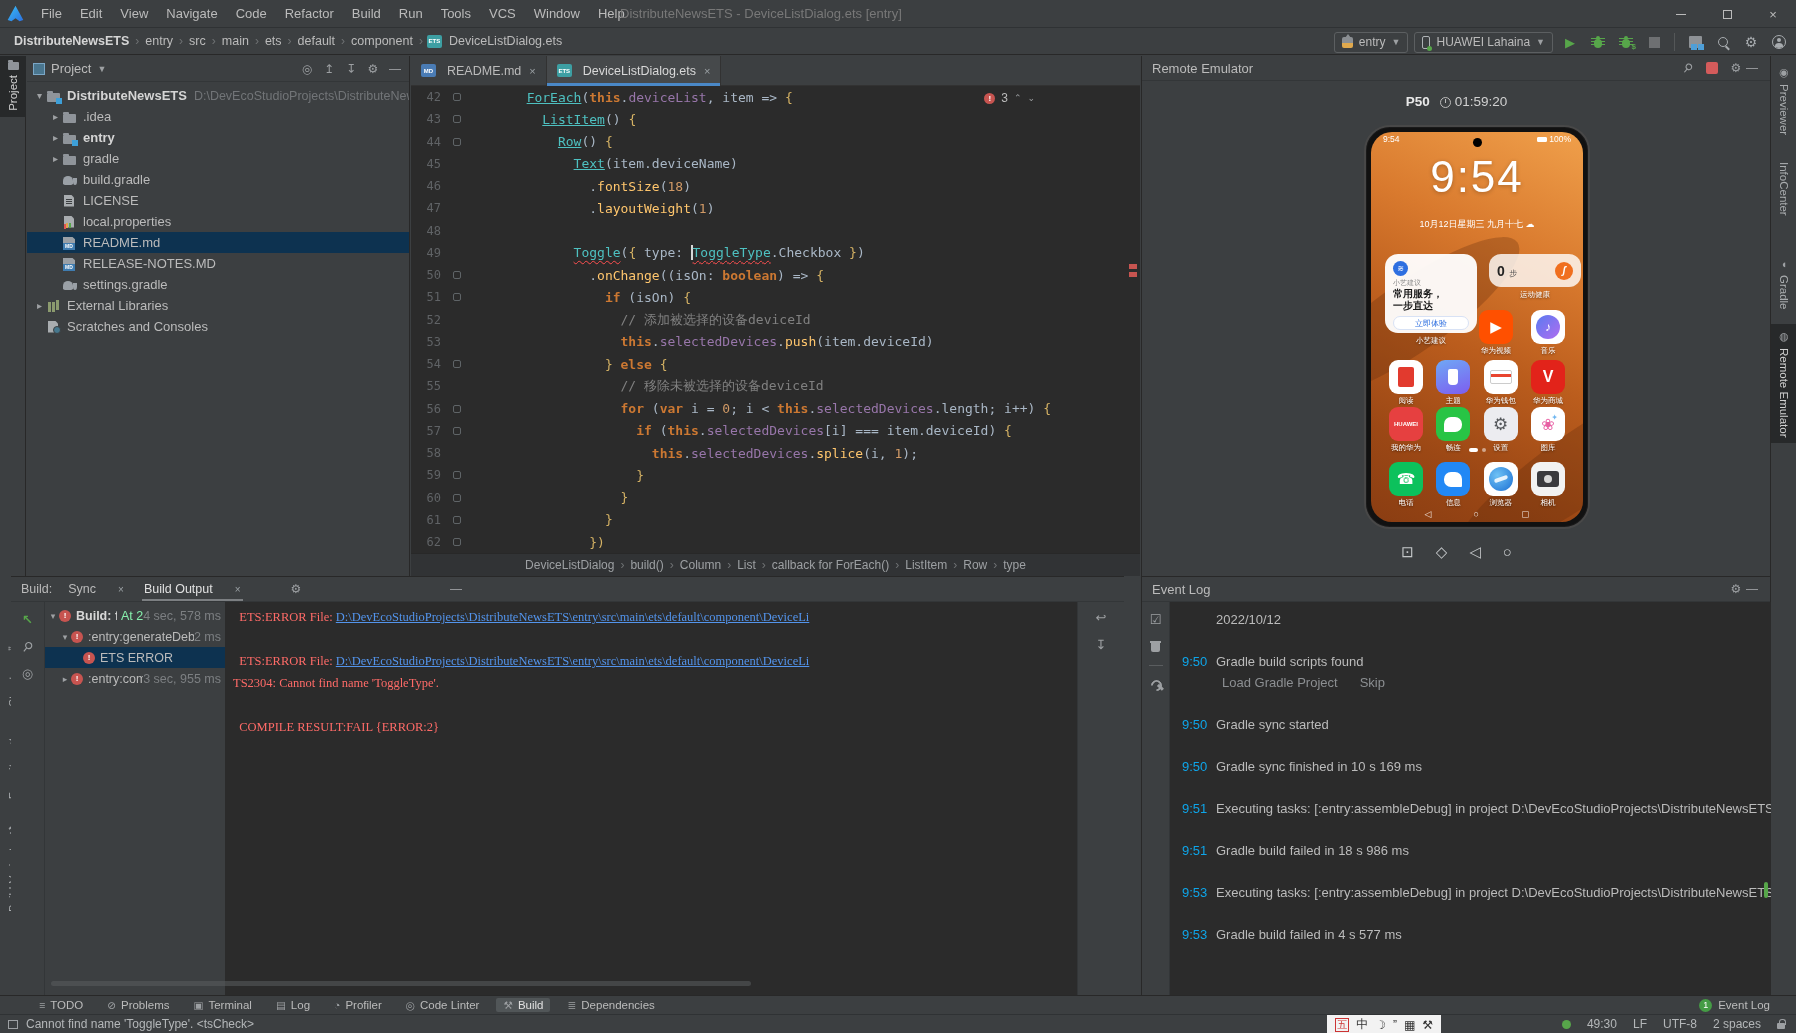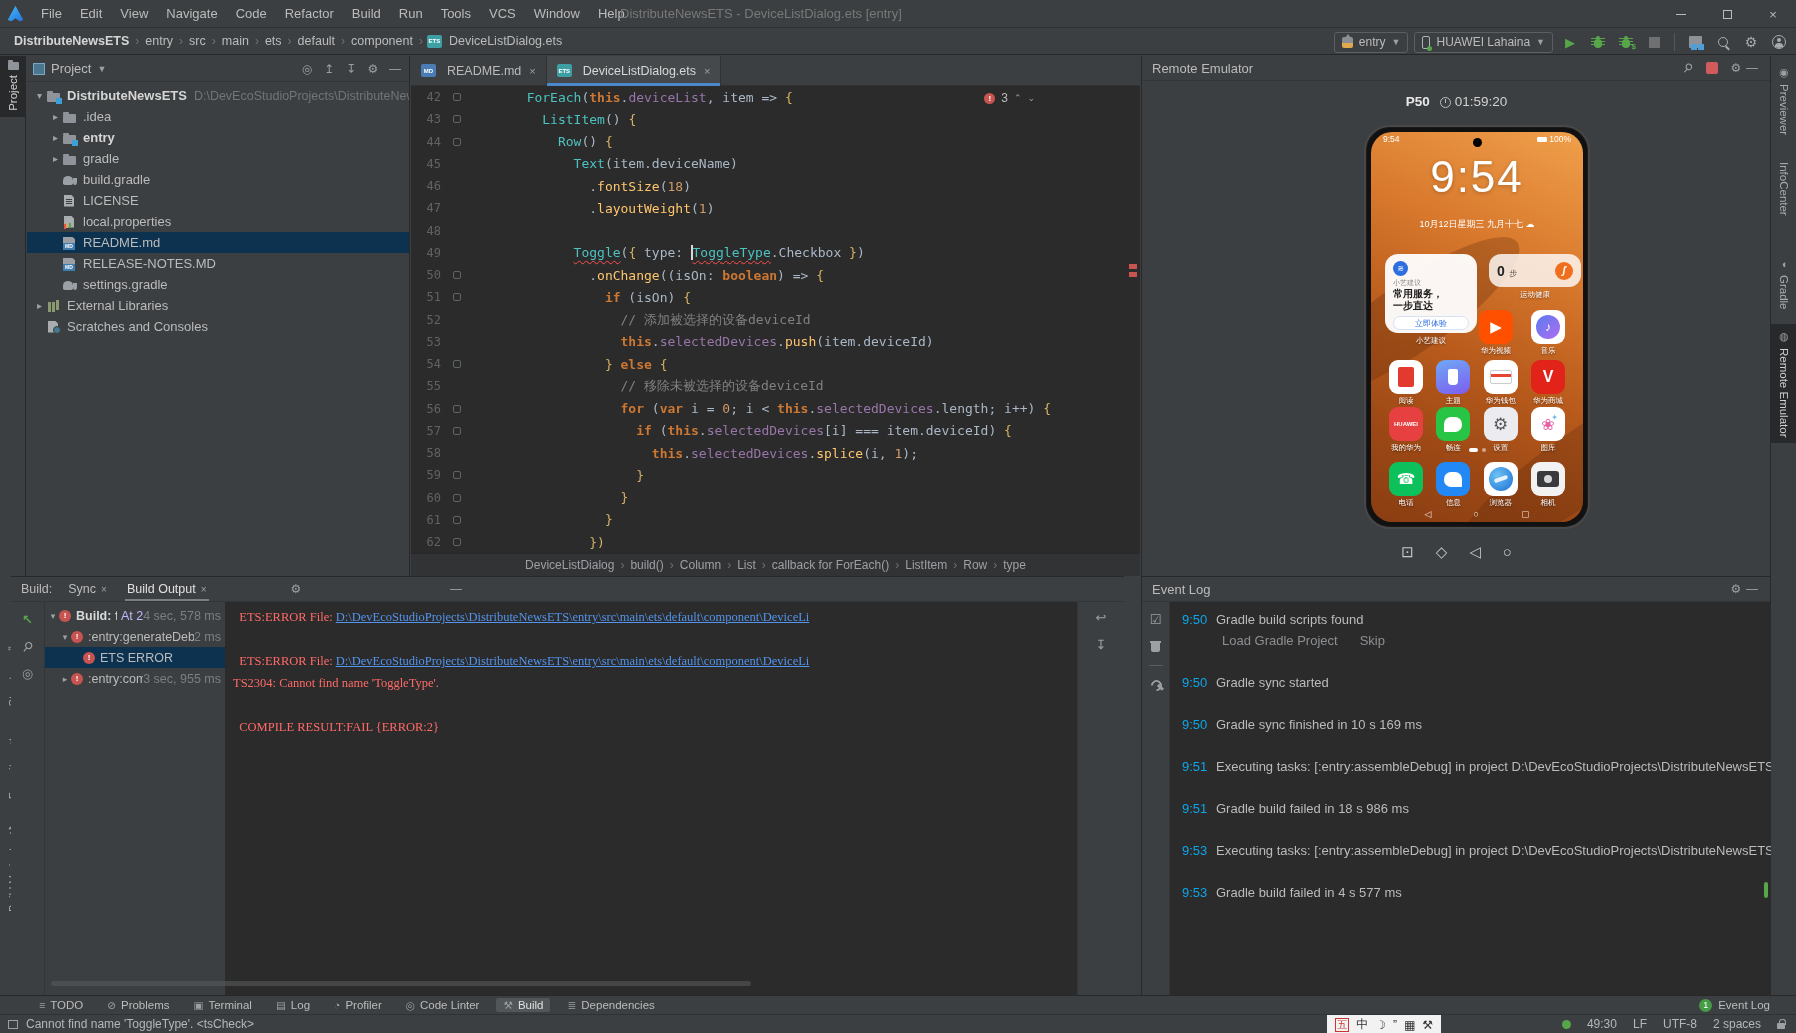--- a/index.html
+++ b/index.html
@@ -93,21 +93,21 @@
   .etab.active::after{content:"";position:absolute;left:0;bottom:-1px;width:100%;height:3px;background:#4a88c7;}
   .etab .x{color:#9aa0a4;font-size:11px;margin-left:2px;}
   #code{position:absolute;left:0;top:30px;width:729px;height:467px;overflow:hidden;font-family:"DejaVu Sans Mono","Liberation Mono",monospace;font-size:13px;}
   .cline{height:22.25px;display:flex;align-items:center;}
   .lnum{width:38px;flex:none;text-align:right;padding-right:8px;color:#606366;font-size:12px;}
   .fold{width:15px;flex:none;display:flex;align-items:center;justify-content:center;}
   .fold i{width:8px;height:8px;border:1px solid #5f6467;border-radius:2px;display:block;}
   .ctext{white-space:pre;}
   .tk{color:#a9b7c6;}
   .tk.k{color:#cc7832;font-weight:bold;}
-  .tk.c{color:#4ec1c1;}
+  .tk.c{color:#4ec1c1;text-decoration:underline;}
   .tk.m{color:#ffc66d;}
   .tk.n{color:#d19a66;}
   .tk.p{color:#9876aa;}
   .tk.cm{color:#808080;}
   .tk.b{color:#d5b264;}
   .tk.e{text-decoration:underline wavy #ff4f4f 1px;text-underline-offset:3px;}
   .caret{display:inline-block;width:1.5px;height:15px;background:#d8d8d8;vertical-align:-3px;}
   #err-widget{position:absolute;right:100px;top:34px;display:flex;align-items:center;gap:6px;background:#2b2b2b;padding:1px 5px;font-size:12px;color:#bbb;}
   .errdot{width:11px;height:11px;border-radius:50%;background:#c75450;color:#fff;font-size:8px;font-weight:bold;display:flex;align-items:center;justify-content:center;}
   .chev-ud{color:#9da0a3;font-size:9px;}
@@ -177,36 +177,36 @@
   .ic.camera i{width:22px;height:16px;background:#3a3a3e;border-radius:3px;position:relative;}
   .ic.camera i::after{content:"";position:absolute;left:7px;top:4px;width:8px;height:8px;border-radius:50%;background:#d8d8d8;}
   #pagedots{position:absolute;left:0;top:316px;width:100%;display:flex;justify-content:center;gap:4px;z-index:2;}
   #pagedots i{width:4px;height:4px;border-radius:2px;background:rgba(255,255,255,.5);}
   #pagedots i.on{width:9px;background:#fff;}
   #pnav{position:absolute;left:0;bottom:3px;width:100%;display:flex;justify-content:center;gap:42px;color:rgba(255,255,255,.85);font-size:9px;z-index:2;}
   #emu-controls{position:absolute;left:0;top:487px;width:629px;display:flex;justify-content:center;gap:22px;color:#c3c6c8;font-size:15px;}
   
   #build{position:absolute;left:11px;top:576px;width:1113px;height:419px;background:#3c3f41;border-top:1px solid #282828;}
   #build-head{height:25px;display:flex;align-items:center;font-size:12.5px;color:#bbb;padding-left:10px;gap:14px;border-bottom:1px solid #333638;}
-  .btab{display:flex;align-items:center;gap:5px;padding:3px 2px;position:relative;}
+  .btab{display:flex;align-items:center;gap:22px;padding:3px 2px;position:relative;}
   .btab.active{color:#e0e0e0;}
   .btab.active::after{content:"";position:absolute;left:0;bottom:-2px;width:100%;height:2px;background:#7c7f82;}
   .btab .x{font-size:10px;color:#9aa0a4;}
   #build-head .spacer{flex:1;}
   #build-icons{position:absolute;left:0;top:25px;width:34px;height:394px;border-right:1px solid #333638;display:flex;flex-direction:column;align-items:center;gap:12px;padding-top:10px;}
   .bic{font-size:13px;color:#9da0a3;}
   .bic.green{color:#57a64a;font-weight:bold;}
   #build-tree{position:absolute;left:34px;top:25px;width:180px;height:394px;padding-top:3px;font-size:12.5px;overflow:hidden;}
   .btrow{height:21px;display:flex;align-items:center;white-space:nowrap;overflow:hidden;padding-right:4px;}
   .btrow.selected{background:#0d3250;}
   .btrow .chev{width:12px;flex:none;color:#9da0a3;font-size:9px;text-align:center;}
   .erric{flex:none;width:12px;height:12px;border-radius:50%;background:#c75450;color:#fff;font-size:8px;font-weight:bold;display:flex;align-items:center;justify-content:center;margin-right:5px;}
   .btrow .lbl{color:#bbb;overflow:hidden;}
   .btrow .lbl b{color:#d8d8d8;}
-  .btrow .dim{color:#c4b5fd;margin-left:4px;}
+  .btrow .dim{color:#86efac;margin-left:4px;}
   .btrow .time{margin-left:auto;color:#7c7f82;flex:none;}
   #build-console{position:absolute;left:214px;top:25px;width:852px;height:394px;background:#2b2b2b;padding:8px 0 0 8px;font-family:Liberation Serif, serif;font-size:12.5px;overflow:hidden;}
   .conline{height:22px;white-space:pre;}
   .seg.err{color:#ff6b68;}
   .seg.link{color:#5394ec;text-decoration:underline;}
   #console-tools{position:absolute;right:0;top:25px;width:47px;height:394px;background:#3c3f41;border-left:1px solid #333638;display:flex;flex-direction:column;align-items:center;gap:12px;padding-top:8px;}
   #build-hscroll{position:absolute;left:40px;top:404px;width:700px;height:5px;background:#5a5d5f;border-radius:3px;opacity:.55;}
   
   #evlog{position:absolute;left:1141px;top:576px;width:629px;height:419px;background:#3c3f41;border-left:1px solid #282828;border-top:1px solid #282828;}
   #evlog-head{height:25px;display:flex;align-items:center;padding:0 10px;font-size:13px;color:#bbb;border-bottom:1px solid #333638;}
@@ -825,20 +825,23 @@
     <span class="ph-ic">⚙</span>
     <span class="ph-ic">—</span>
   </div>
   <div id="evlog-tools">
     <span class="bic">☑</span>
     <span class="trash"></span>
     <span class="divider-h"></span>
     <span class="wrench"></span>
   </div>
   <div id="evlog-body">
+      <div class="evt">
+        <div><span class="tm"></span><span>2022/10/12</span></div>
+      </div>
       <div class="evt">
         <div><span class="tm">9:50</span><span>Gradle build scripts found</span></div>
         <div class="links"><span>Load Gradle Project</span><span>Skip</span></div>
       </div>
       <div class="evt">
         <div><span class="tm">9:50</span><span>Gradle sync started</span></div>
       </div>
       <div class="evt">
         <div><span class="tm">9:50</span><span>Gradle sync finished in 10 s 169 ms</span></div>
       </div>

